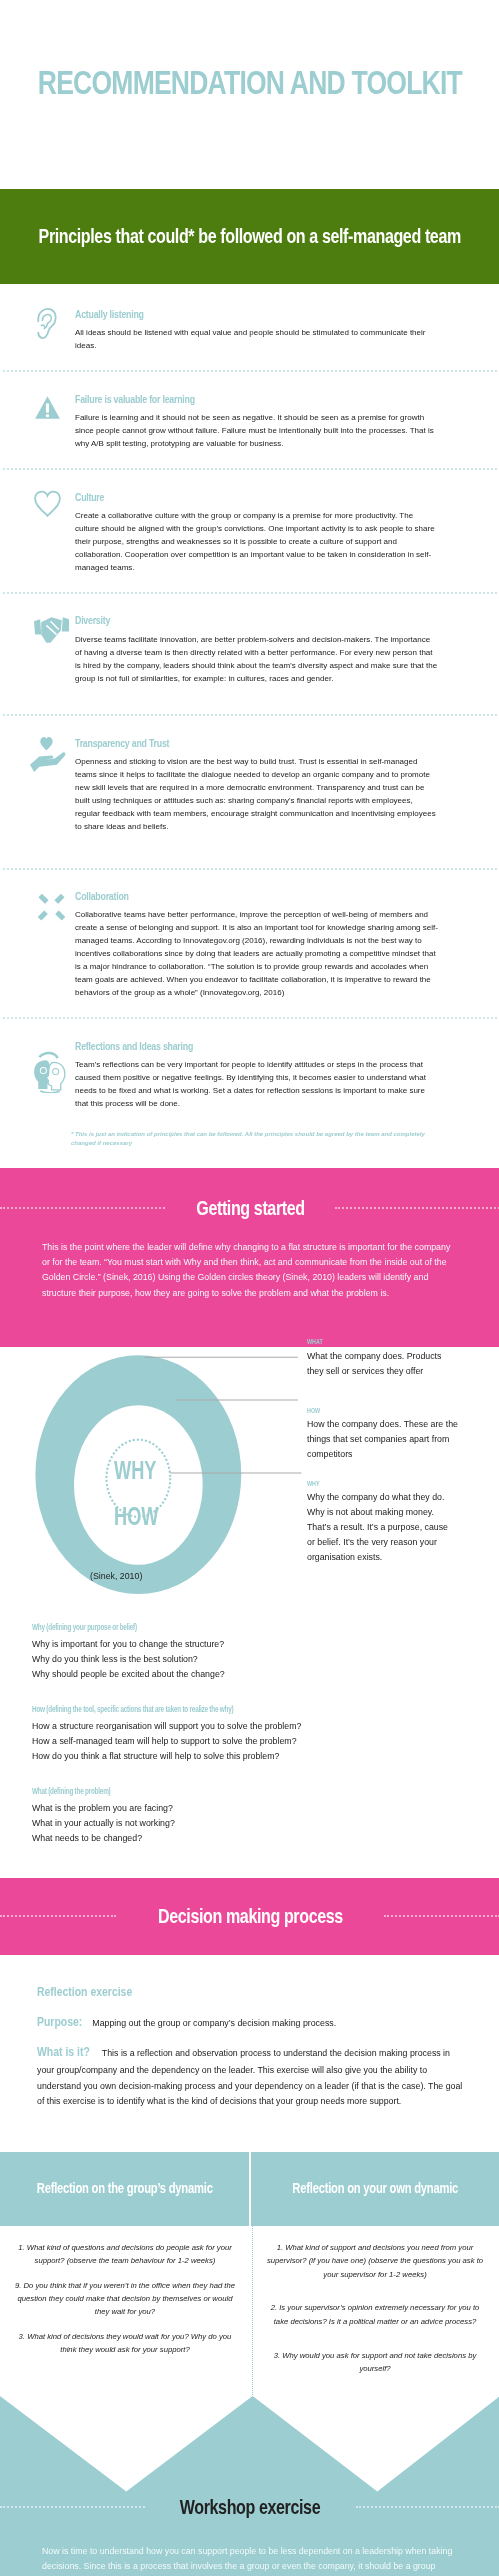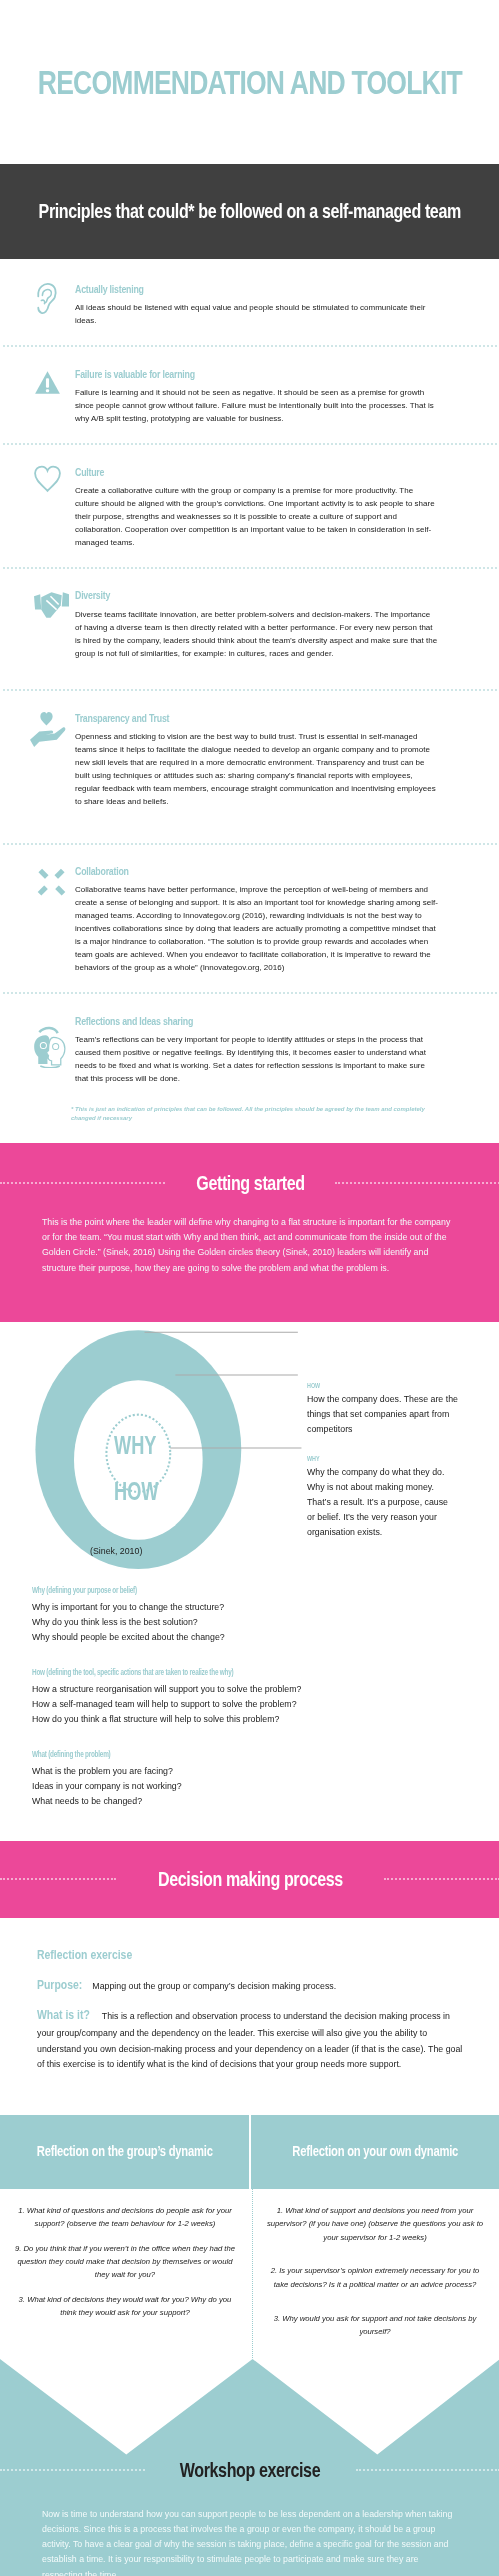--- a/index.html
+++ b/index.html
@@ -2,21 +2,21 @@
 <html style="font-size:8.2px"><head>
 <meta charset="utf-8">
 <style>
   * { box-sizing: border-box; margin: 0; padding: 0; }
   html, body { width: 500px; background: #ffffff; }
   body { font-family: "Liberation Sans", sans-serif; color: #222; font-size: 7.7px; line-height: 1.6; }
 
   .main-title { height: 164px; display: flex; align-items: center; justify-content: center; }
   .main-title h1 { font-size: 34px; color: #9ccdd0; font-weight: bold; letter-spacing: -1px; transform: scaleX(0.78); white-space: nowrap; }
 
-  .banner { background: #404040; color: #fff; text-align: center; }
+  .banner { background: #4d7c0f; color: #fff; text-align: center; margin-top: 25px; }
   .banner-principles { height: 95px; display: flex; align-items: center; justify-content: center; }
   .banner-principles h2 { font-size: 20.6px; font-weight: bold; transform: scaleX(0.78); white-space: nowrap; letter-spacing: -0.5px; }
 
   .principle { position: relative; padding: 7.2px 62px 13.4px 75px; }
   .principle .icon { position: absolute; left: 33px; top: 9.3px; width: 33px; height: 41px; }
   .principle h3 { color: #9ccdd0; font-size: 11.3px; font-weight: bold; transform: scaleX(0.78); transform-origin: left; white-space: nowrap; letter-spacing: -0.3px; margin-bottom: 4.1px; }
   .principle p { font-size: 8px; line-height: 1.62; color: #222; }
   .dotsep { height: 0; border-top: 2.1px dotted #cfe6e7; margin: 4.1px 3.1px 10.3px 3.1px; }
 
   .footnote { padding: 5.2px 62px 15.5px 71px; color: #9ccdd0; font-size: 6px; font-style: italic; font-weight: bold; line-height: 1.55; }
@@ -195,53 +195,57 @@
     <ellipse cx="268" cy="268" rx="125" ry="155" fill="#fff"></ellipse>
     <ellipse cx="268" cy="255" rx="62" ry="75" fill="none" stroke="#9ccdd0" stroke-width="4" stroke-dasharray="4 4"></ellipse>
     <line x1="280" y1="20" x2="578" y2="20" stroke="#aaa" stroke-width="2"></line>
     <line x1="340" y1="103" x2="578" y2="103" stroke="#aaa" stroke-width="2"></line>
     <line x1="330" y1="245" x2="585" y2="245" stroke="#aaa" stroke-width="2"></line>
   </svg>
   <span class="circle-word" style="position:absolute;left:114px;top:103px;font-size:26px;font-weight:bold;color:#9ccdd0;transform:scaleX(0.7);transform-origin:left;">WHY</span>
   <span class="circle-word" style="position:absolute;left:114px;top:149px;font-size:26px;font-weight:bold;color:#9ccdd0;transform:scaleX(0.7);transform-origin:left;">HOW</span>
   <span class="circle-word" style="position:absolute;left:109px;top:178px;font-size:28px;font-weight:bold;color:#fff;transform:scaleX(0.7);transform-origin:left;">WHAT</span>
 
+  <div class="g-label" style="top:-10.3px;">
+    <span class="t">WHAT</span>
+    <div class="d" style="width:139px;">What the company does. Products they sell or services they offer</div>
+  </div>
   <div class="g-label" style="top:58px;">
     <span class="t">HOW</span>
     <div class="d" style="width:155px;">How the company does. These are the things that set companies apart from competitors</div>
   </div>
   <div class="g-label" style="top:131px;">
     <span class="t">WHY</span>
     <div class="d" style="width:144px;">Why the company do what they do. Why is not about making money. That’s a result. It’s a purpose, cause or belief. It’s the very reason your organisation exists.</div>
   </div>
   <span class="sinek" style="top:222px;">(Sinek, 2010)</span>
 </section>
 
-<section class="questions" style="margin-top:15px;">
+<section class="questions" style="margin-top:27px;">
   <div class="qgroup">
     <h4>Why (defining your purpose or belief)</h4>
     <ul>
       <li>Why is important for you to change the structure?</li>
       <li>Why do you think less is the best solution?</li>
       <li>Why should people be excited about the change?</li>
     </ul>
   </div>
   <div class="qgroup">
     <h4>How (defining the tool, specific actions that are taken to realize the why)</h4>
     <ul>
       <li>How a structure reorganisation will support you to solve the problem?</li>
       <li>How a self-managed team will help to support to solve the problem?</li>
       <li>How do you think a flat structure will help to solve this problem?</li>
     </ul>
   </div>
   <div class="qgroup">
     <h4>What (defining the problem)</h4>
     <ul>
       <li>What is the problem you are facing?</li>
-      <li>Ideas in your company is not working?</li>
+      <li>What in your actually is not working?</li>
       <li>What needs to be changed?</li>
     </ul>
   </div>
 </section>
 
 <section class="section-banner decision-banner">
   <div class="section-title-row">
     <span class="dl"></span>
     <h2>Decision making process</h2>
     <span class="dl"></span>

